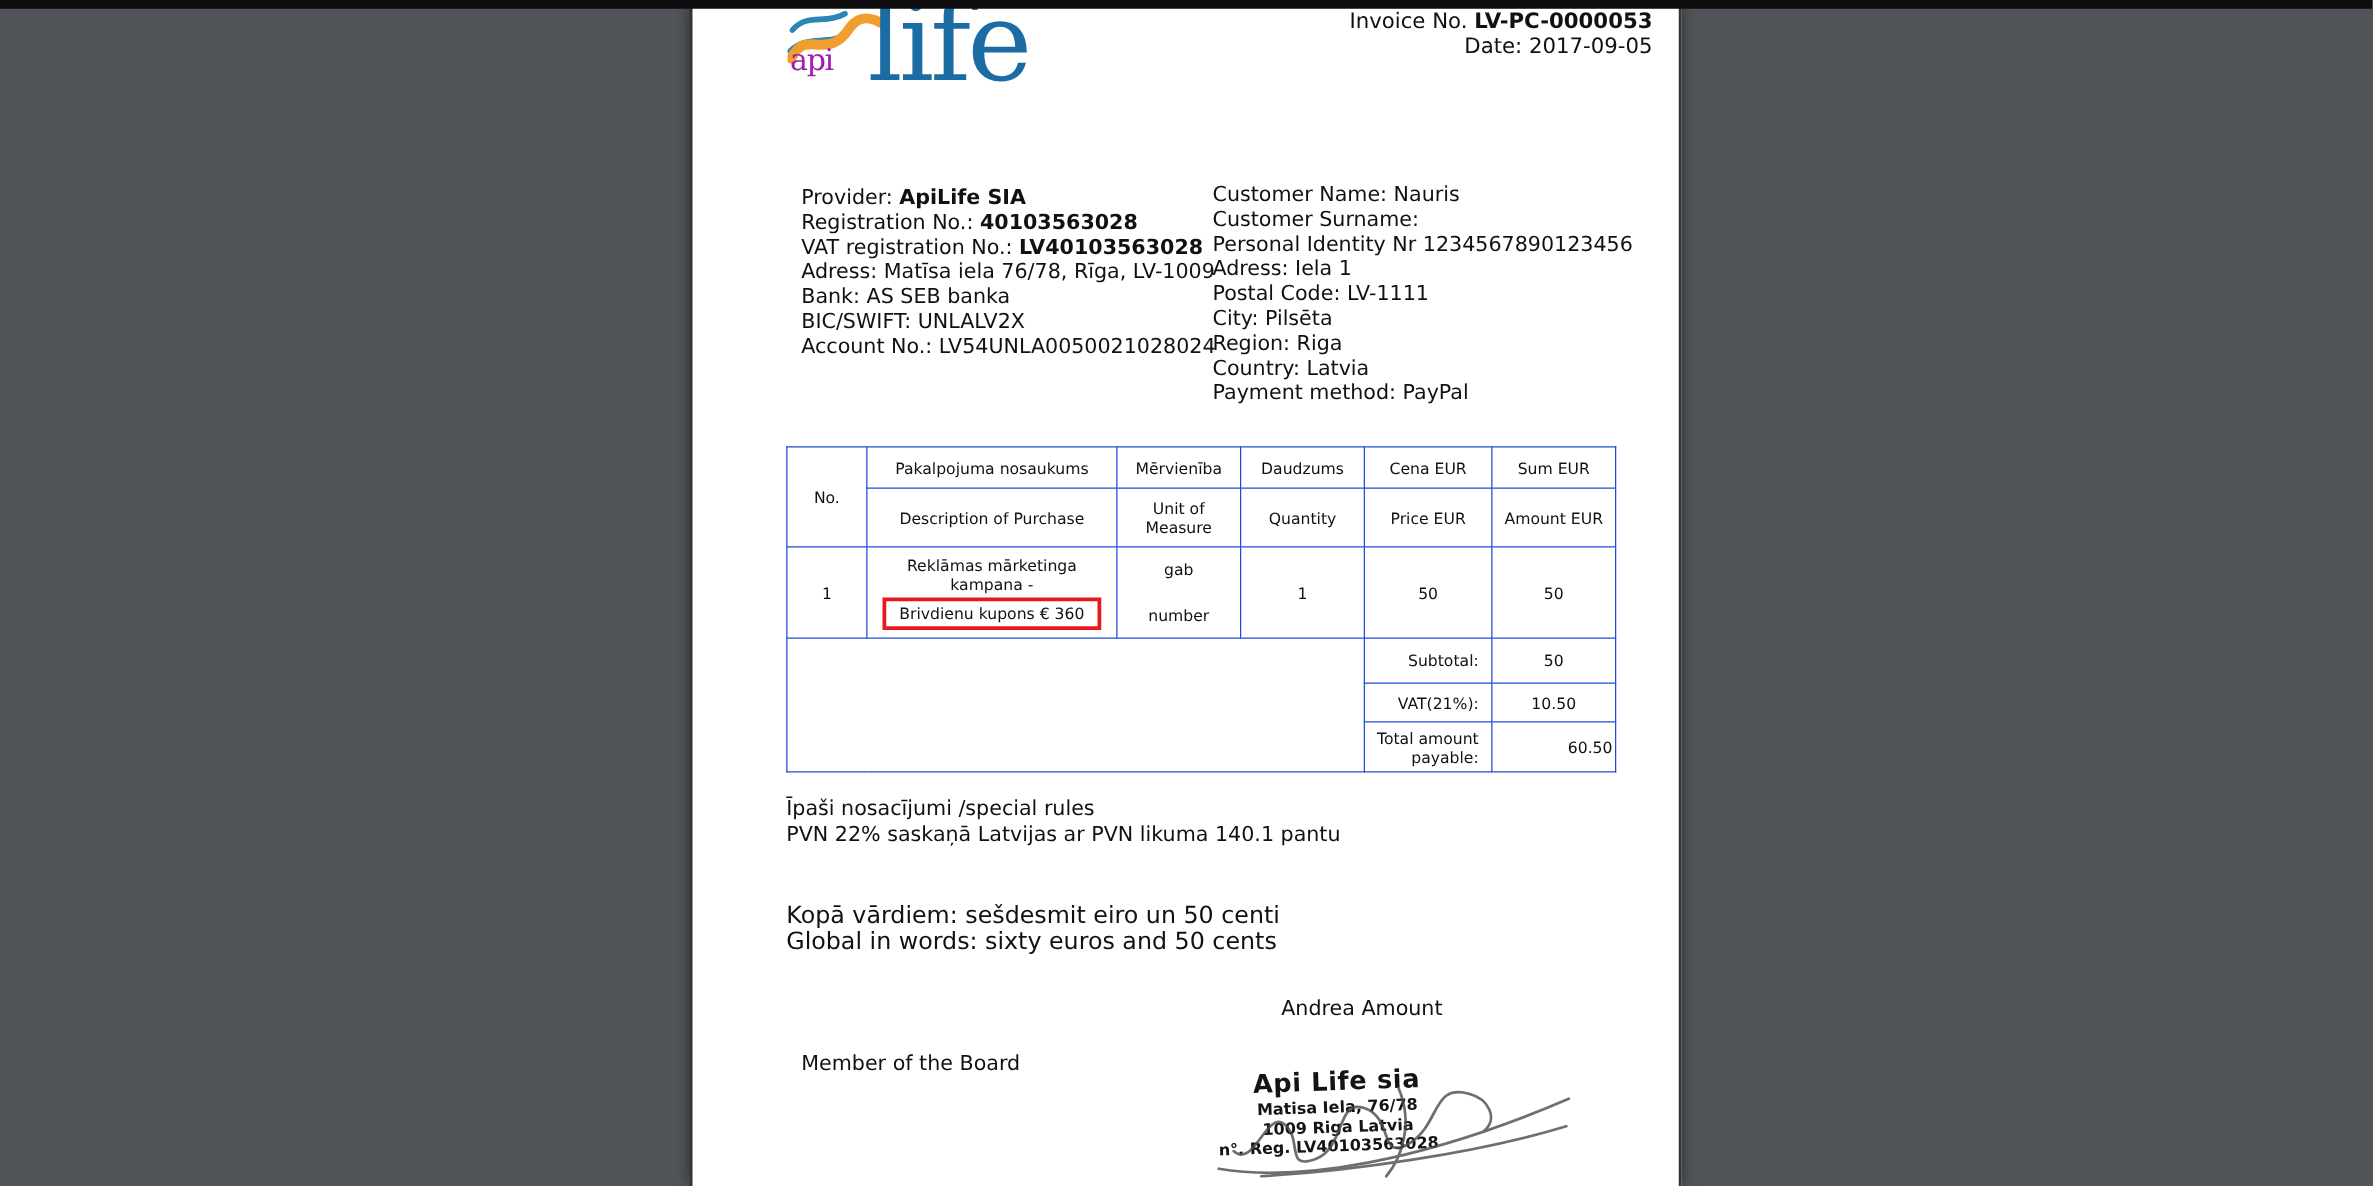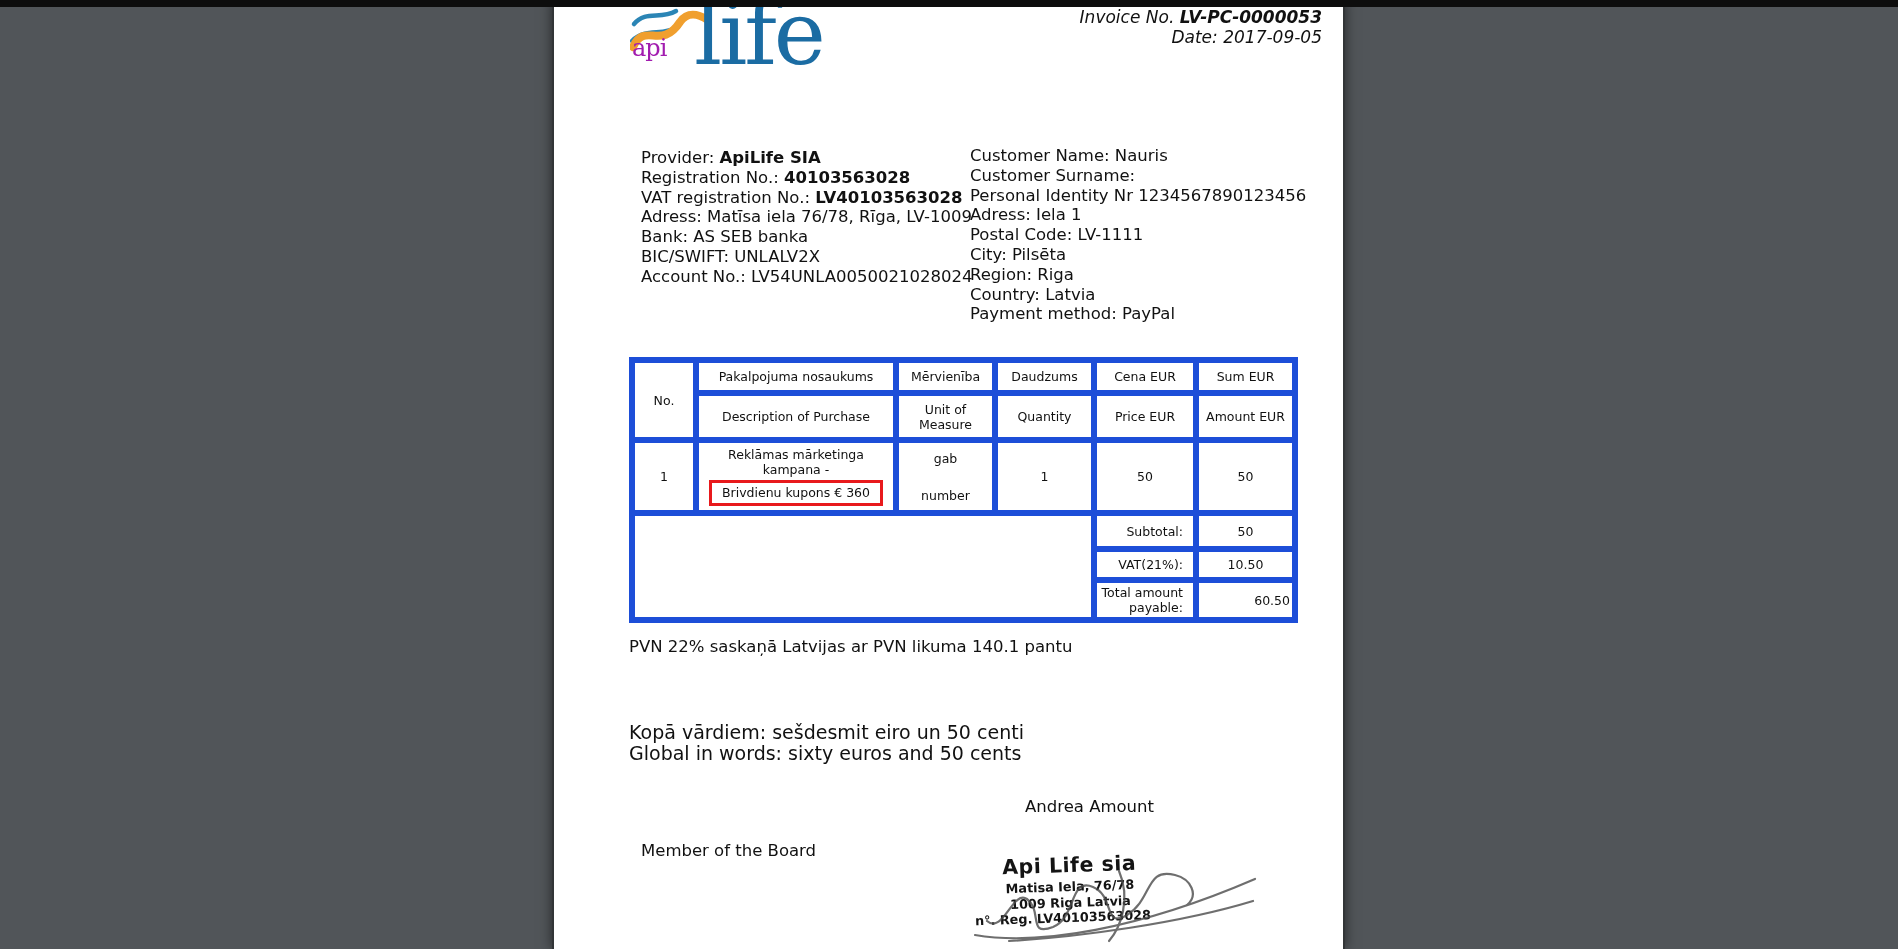--- a/index.html
+++ b/index.html
@@ -40,41 +40,41 @@
     font-size: 24px; color: #a21caf; letter-spacing: -1px;
   }
   .logo-life {
     position: absolute; left: 64px; top: -14px;
     font-family: "DejaVu Serif", serif;
     font-size: 88px; line-height: 1; color: #1b6ca3; letter-spacing: -3px;
   }
   
   .inv-header {
     position: absolute; top: 7px; right: 21px;
-    text-align: right; font-size: 17px; line-height: 20px; font-style: italic;
+    text-align: right; font-size: 17px; line-height: 20px;
   }
   .b { font-weight: bold; }
   
   .provider {
     position: absolute; left: 87px; top: 148px;
     font-size: 16.5px; line-height: 19.8px;
   }
   .customer {
     position: absolute; left: 416px; top: 146px;
     font-size: 16.5px; line-height: 19.8px;
   }
   
   .items {
     position: absolute; left: 75px; top: 357px;
     border-collapse: collapse;
     font-size: 12.5px; line-height: 15px;
     table-layout: fixed;
   }
   .items td, .items th {
-    border: 6px solid #1d4ed8;
+    border: 1px solid #1d4ed8;
     text-align: center;
     vertical-align: middle;
     font-weight: normal;
     padding: 2px;
   }
   .h1row td { height: 33px; }
   .h2row td { height: 47px; }
   .itemrow td { height: 73px; }
   .t1 td { height: 36px; }
   .t2 td { height: 31px; }
@@ -212,20 +212,21 @@
         <td>10.50</td>
       </tr>
       <tr class="t3">
         <td class="tot-label">Total amount payable:</td>
         <td>60.50</td>
       </tr>
     </tbody>
       </table>
 
     <div class="special-rules">
+      <div>Īpaši nosacījumi /special rules</div>
       <div>PVN 22% saskaņā Latvijas ar PVN likuma 140.1 pantu</div>
     </div>
 
     <div class="amount-words">
       <div>Kopā vārdiem: sešdesmit eiro un 50 centi</div>
       <div>Global in words: sixty euros and 50 cents</div>
     </div>
 
     <div class="board-title">Member of the Board</div>
     <div class="signatory">Andrea Amount</div>

